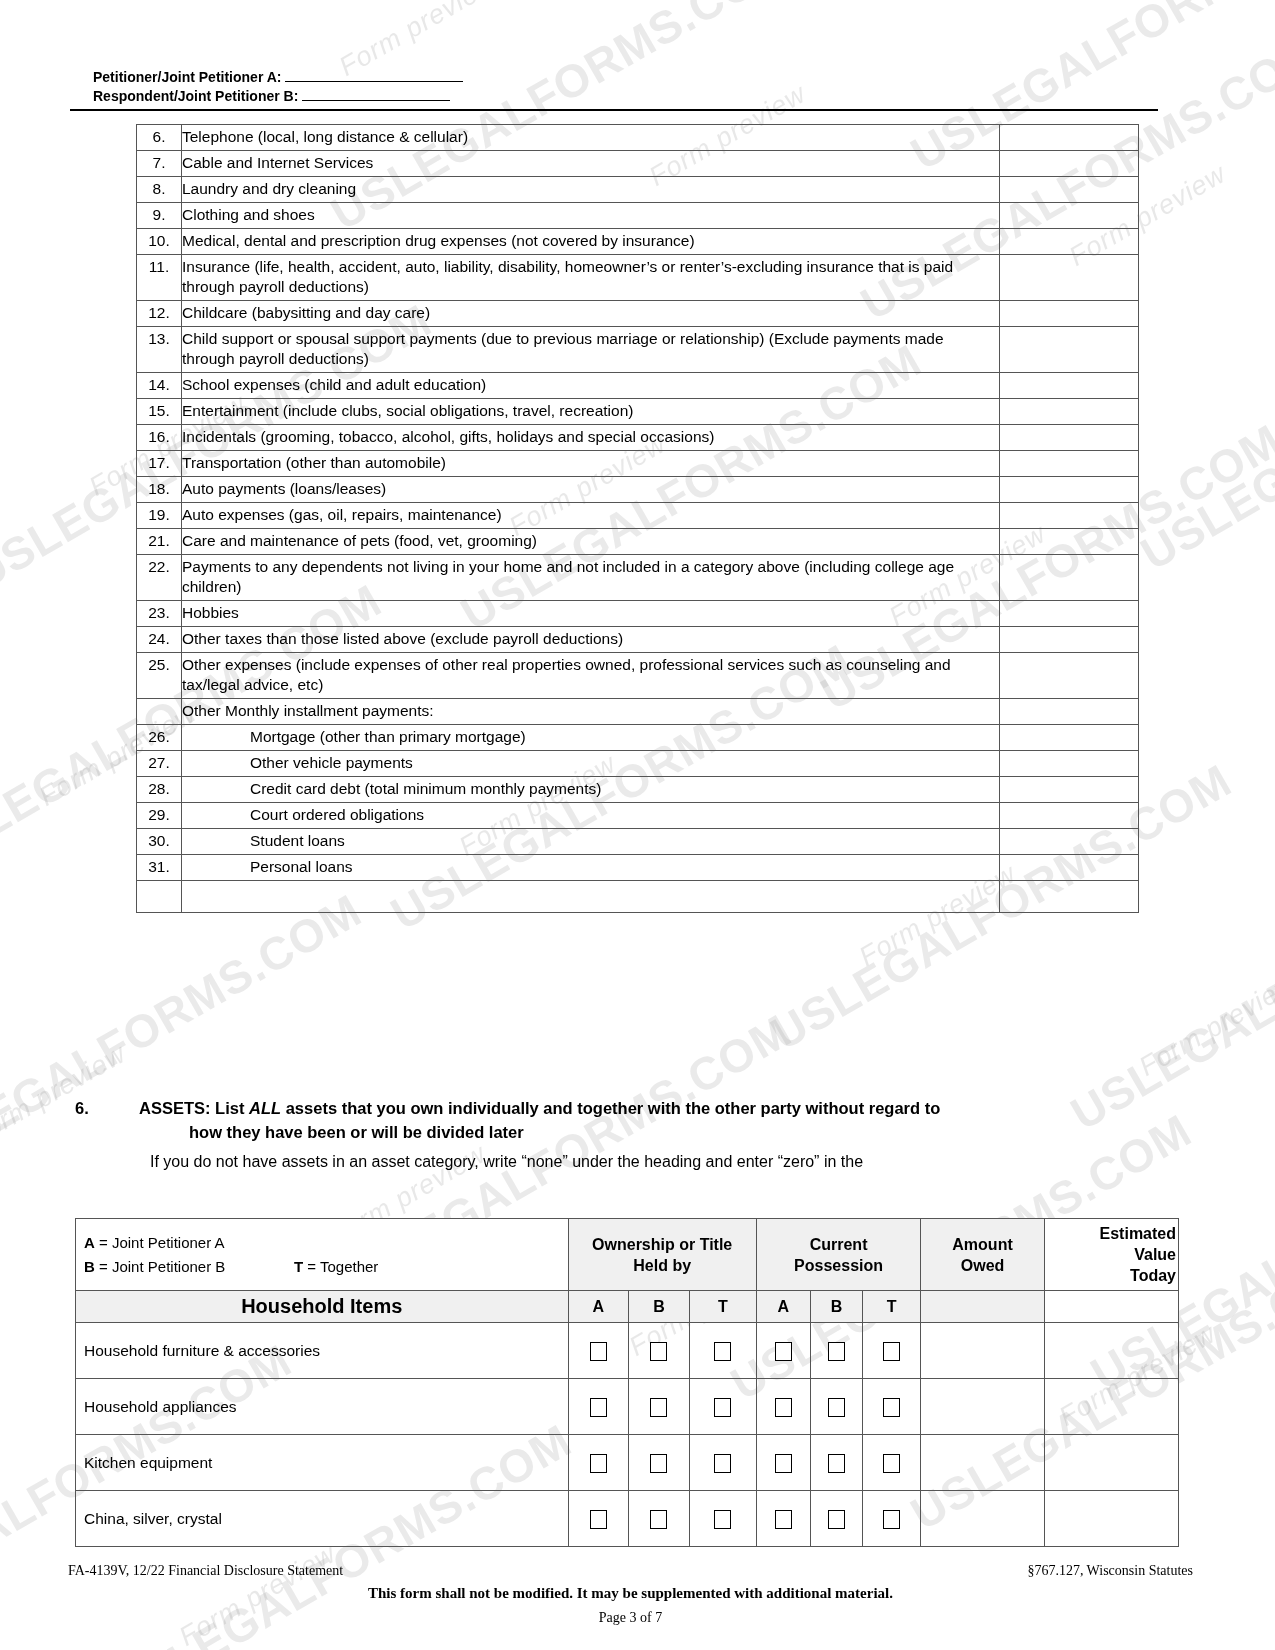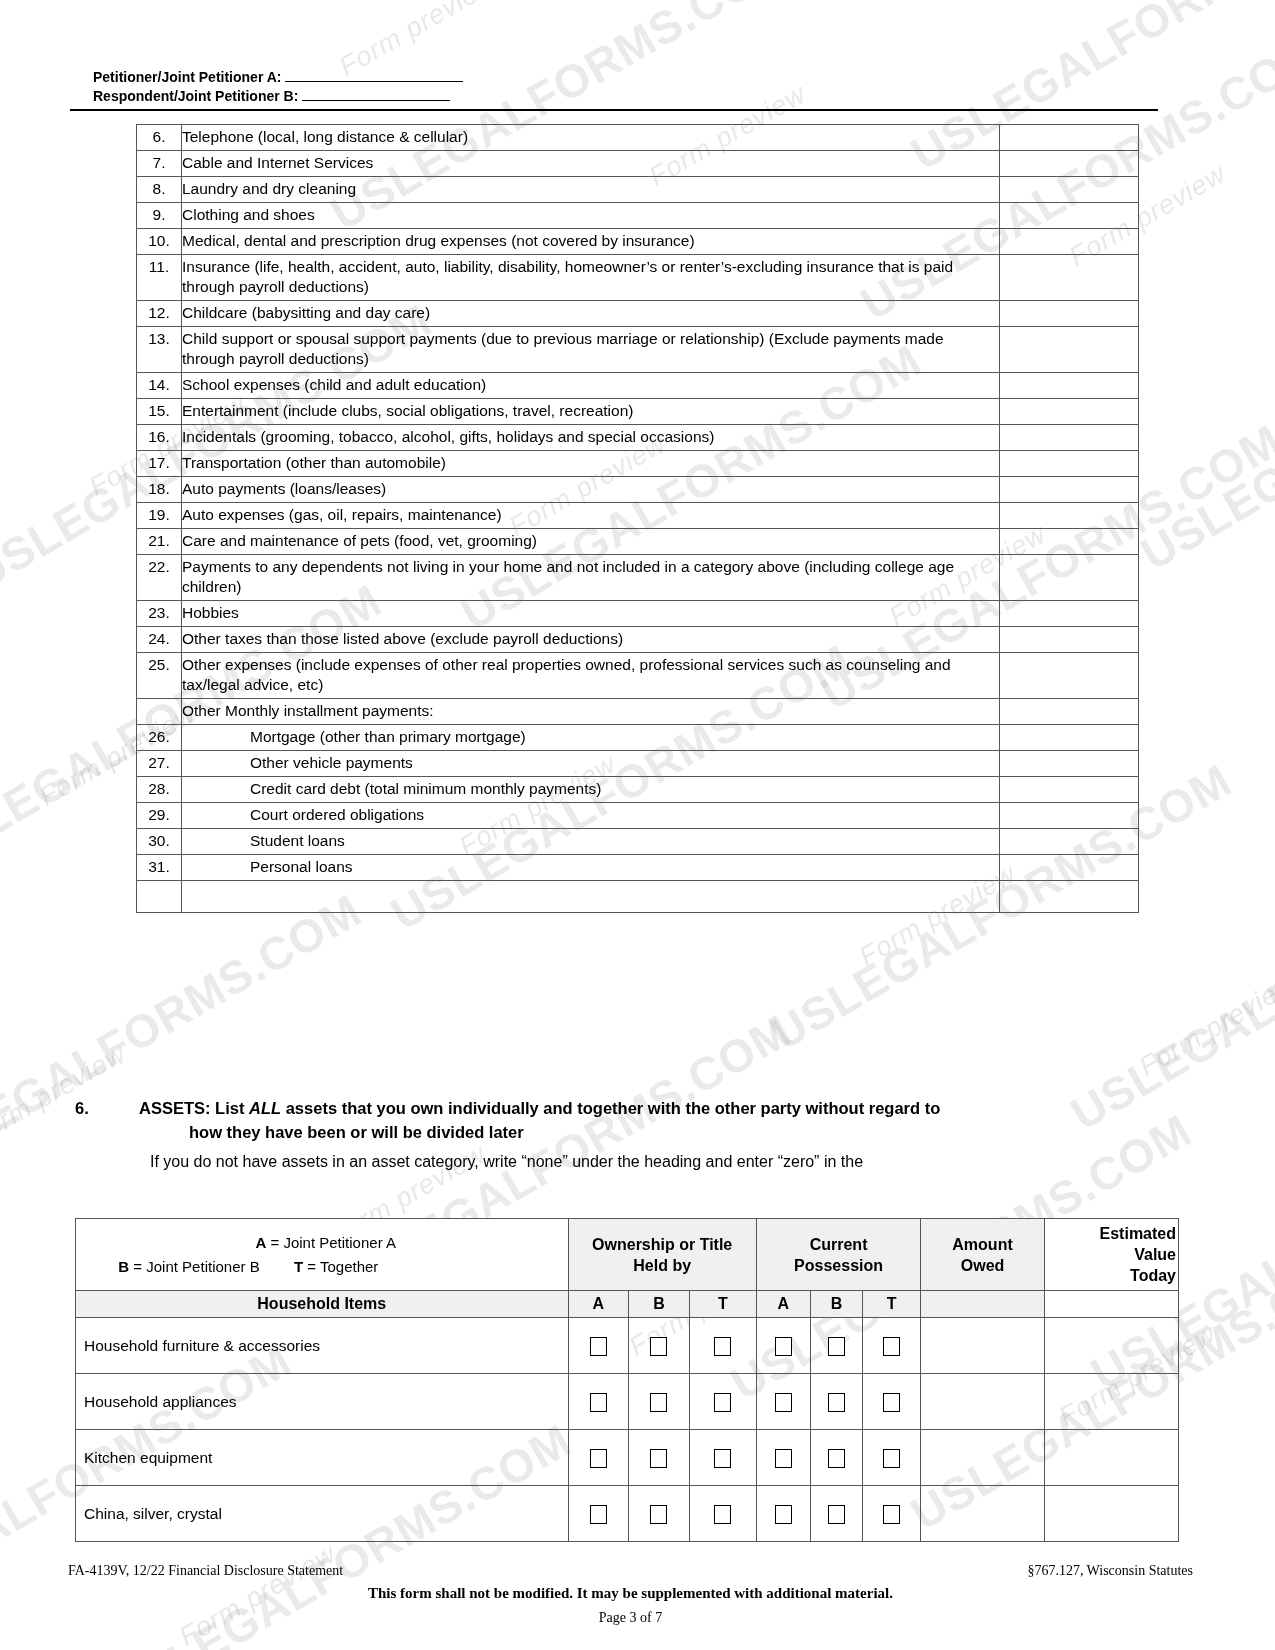--- a/index.html
+++ b/index.html
@@ -162,21 +162,21 @@
     border-collapse: collapse;
     width: 100%;
     table-layout: fixed;
     border: 1.6px solid #333;
   }
   table.assets td, table.assets th {
     border: 1px solid #555;
     vertical-align: middle;
   }
   .legend-cell {
-    text-align: center;
+    text-align: left;
     padding: 6px 0 6px 8px;
     font-size: 15px;
     line-height: 24px;
     background: #fff;
   }
   .legend-cell b { font-weight: bold; }
   .legend-row2 { display: flex; }
   .legend-row2 .l1 { width: 210px; }
   .hdr-cell {
     background: #f0f0f0;
@@ -184,21 +184,21 @@
     font-weight: bold;
     font-size: 16px;
     line-height: 21px;
     padding: 4px 2px;
   }
   .hdr-cell.plain { background: #fff; text-align: right; }
   .cat-cell {
     background: #f0f0f0;
     text-align: center;
     font-weight: bold;
-    font-size: 16px;
+    font-size: 20px;
     padding: 4px 0;
   }
   .abt-cell {
     background: #f0f0f0;
     text-align: center;
     font-weight: bold;
     font-size: 16px;
     padding: 3px 0;
   }
   .abt-blank { background: #f0f0f0; }

